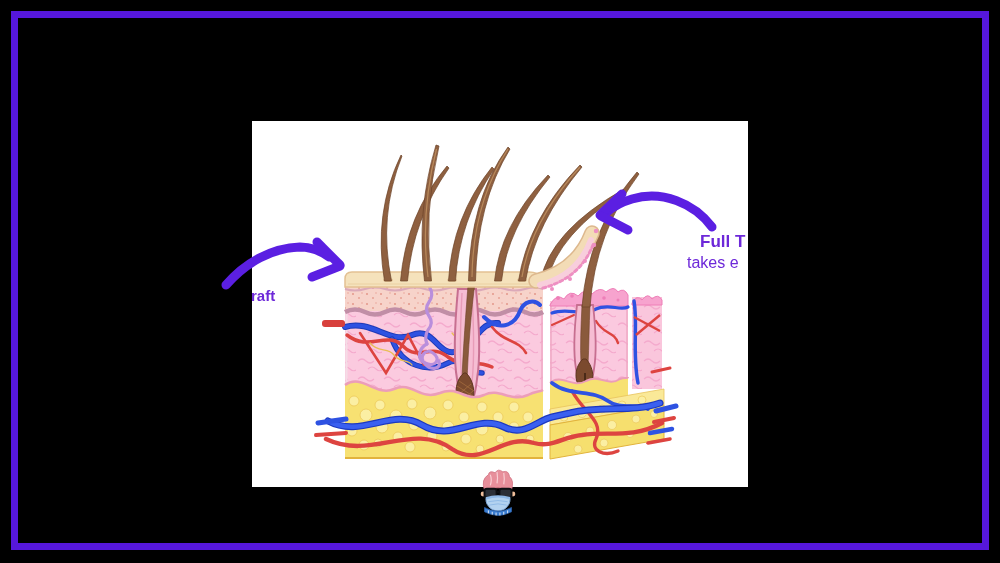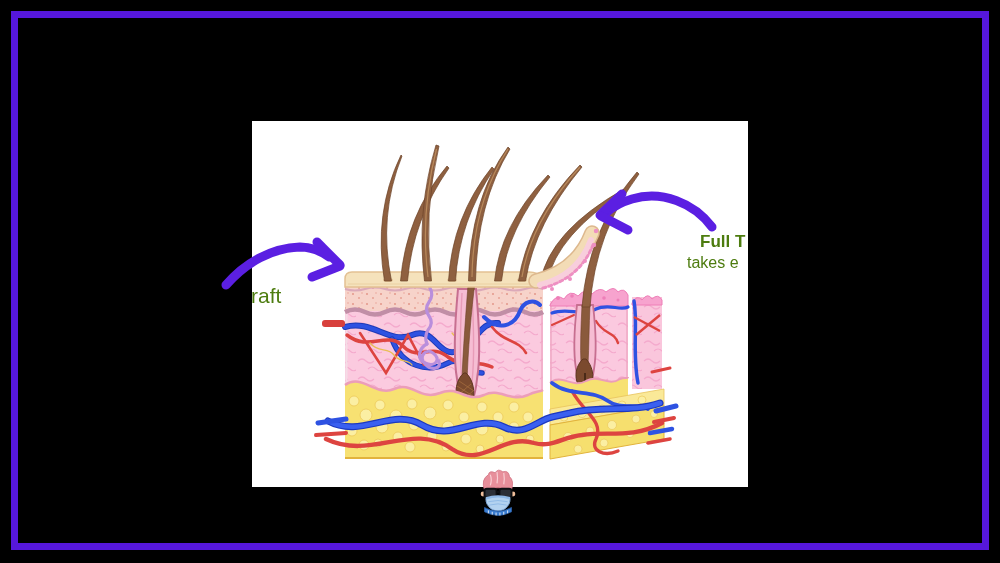--- a/index.html
+++ b/index.html
@@ -3,22 +3,22 @@
 <meta charset="utf-8">
 <style>
   html,body{margin:0;padding:0;background:#000;}
   .stage{position:relative;width:1000px;height:563px;background:#000;overflow:hidden;
          font-family:"Liberation Sans",sans-serif;}
   .frame{position:absolute;left:11px;top:11px;width:978px;height:539px;
          border:7px solid #5617DB;box-sizing:border-box;pointer-events:none;z-index:6;}
   .panel{position:absolute;left:252px;top:121px;width:496px;height:366px;
          background:#fff;overflow:hidden;z-index:1;}
   .panel svg.illu{position:absolute;left:0;top:0;}
-  .lbl{position:absolute;color:#4d7c0f;white-space:nowrap;}
-  .lbl-left{left:-1px;top:165px;font-size:21px;font-weight:400;line-height:20px;}
+  .lbl{position:absolute;color:#6d28d9;white-space:nowrap;}
+  .lbl-left{left:-1px;top:165px;font-size:15px;font-weight:700;line-height:20px;}
   .lbl-r1{left:448px;top:111px;font-size:17px;font-weight:700;line-height:20px;}
   .lbl-r2{left:435px;top:132px;font-size:16px;font-weight:400;line-height:20px;}
   .arrows{position:absolute;left:0;top:0;z-index:4;pointer-events:none;}
   .avatar{position:absolute;left:478px;top:468px;width:40px;height:52px;z-index:5;}
 </style>
 </head>
 <body>
 
 <div class="stage">
 

